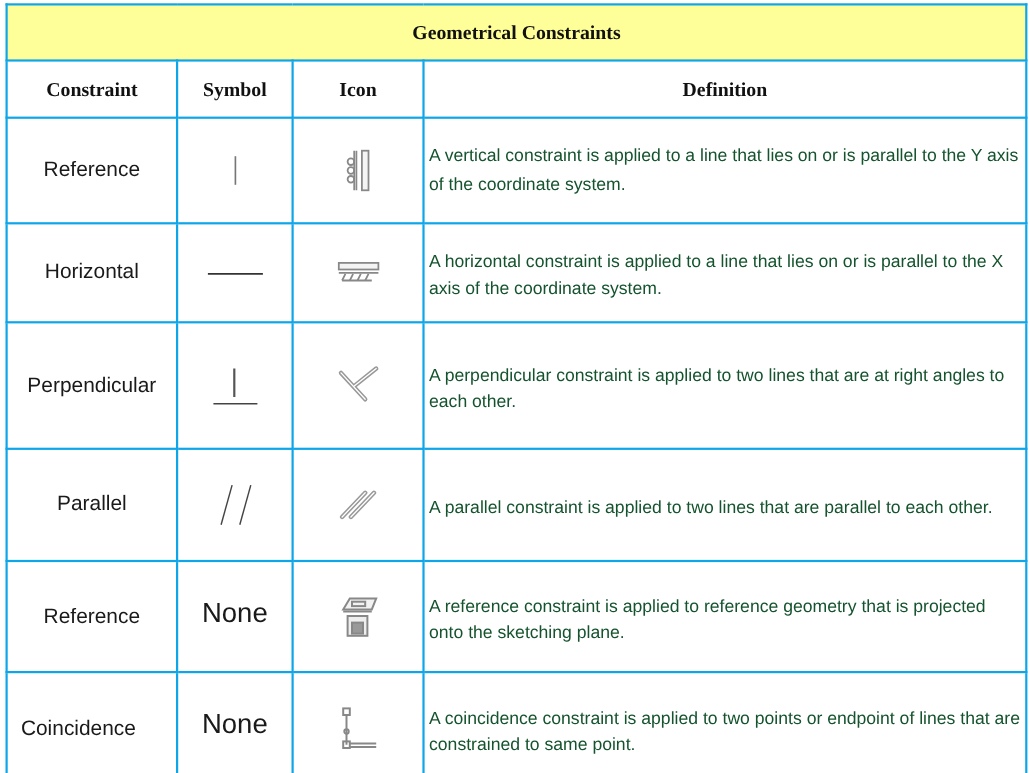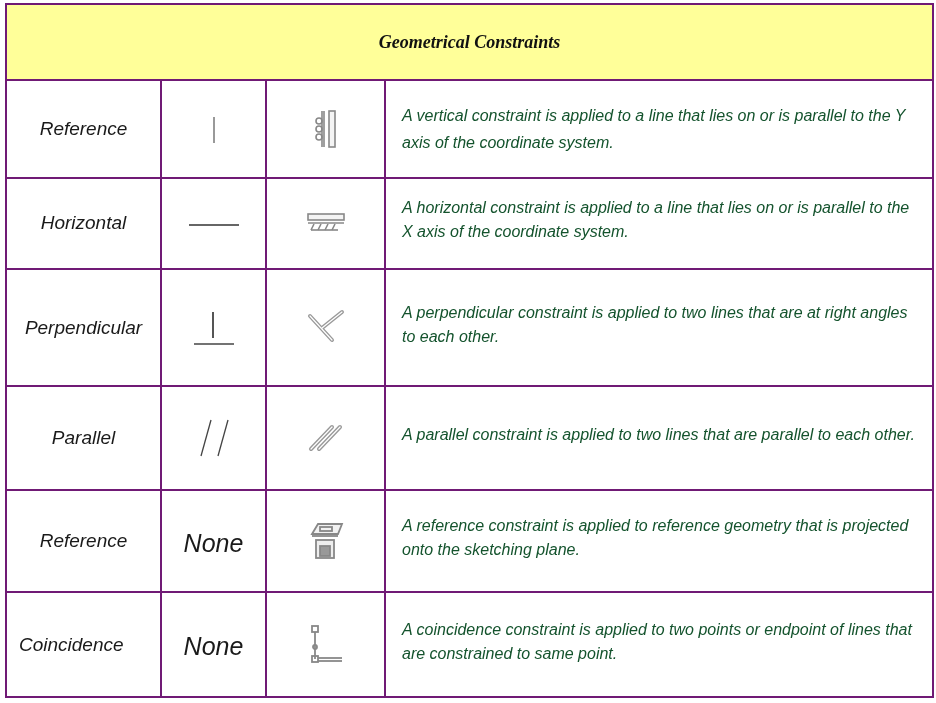--- a/index.html
+++ b/index.html
@@ -4,24 +4,23 @@
 <style>
   html, body { margin:0; padding:0; background:#ffffff; }
   body { width:936px; height:703px; position:relative; overflow:hidden; }
   table.gc {
     position:absolute; left:5px; top:3px;
     width:927px; height:695px;
     border-collapse:collapse;
     table-layout:fixed;
   }
   table.gc td, table.gc th {
-    border:2px solid #701a75;
-    padding:16px;
+    border:2px solid #0ea5e9;
+    padding:4px;
     vertical-align:middle;
-    font-style:italic;
   }
   .title-row th {
     background:#ffff99;
     height:41px;
     font-family:"Liberation Serif", serif;
     font-weight:bold;
     font-size:18px;
     color:#111;
     text-align:center;
     vertical-align:bottom;
@@ -63,20 +62,26 @@
   <colgroup>
     <col style="width:155px">
     <col style="width:105px">
     <col style="width:119px">
     <col style="width:548px">
   </colgroup>
   <tbody>
       <tr class="title-row">
     <th colspan="4">Geometrical Constraints</th>
   </tr>
+  <tr class="head-row">
+    <th>Constraint</th>
+    <th>Symbol</th>
+    <th>Icon</th>
+    <th>Definition</th>
+  </tr>
 
   <tr style="height:96px">
     <td class="name">Reference</td>
     <td class="sym">
       <svg class="sym-svg" width="10" height="30" viewBox="0 0 10 30">
             <line x1="5" y1="2" x2="5" y2="28" stroke="#777" stroke-width="1.5"></line>
           </svg>
     </td>
     <td class="icon">
       <svg class="icon-svg" width="30" height="44" viewBox="0 0 30 44">

